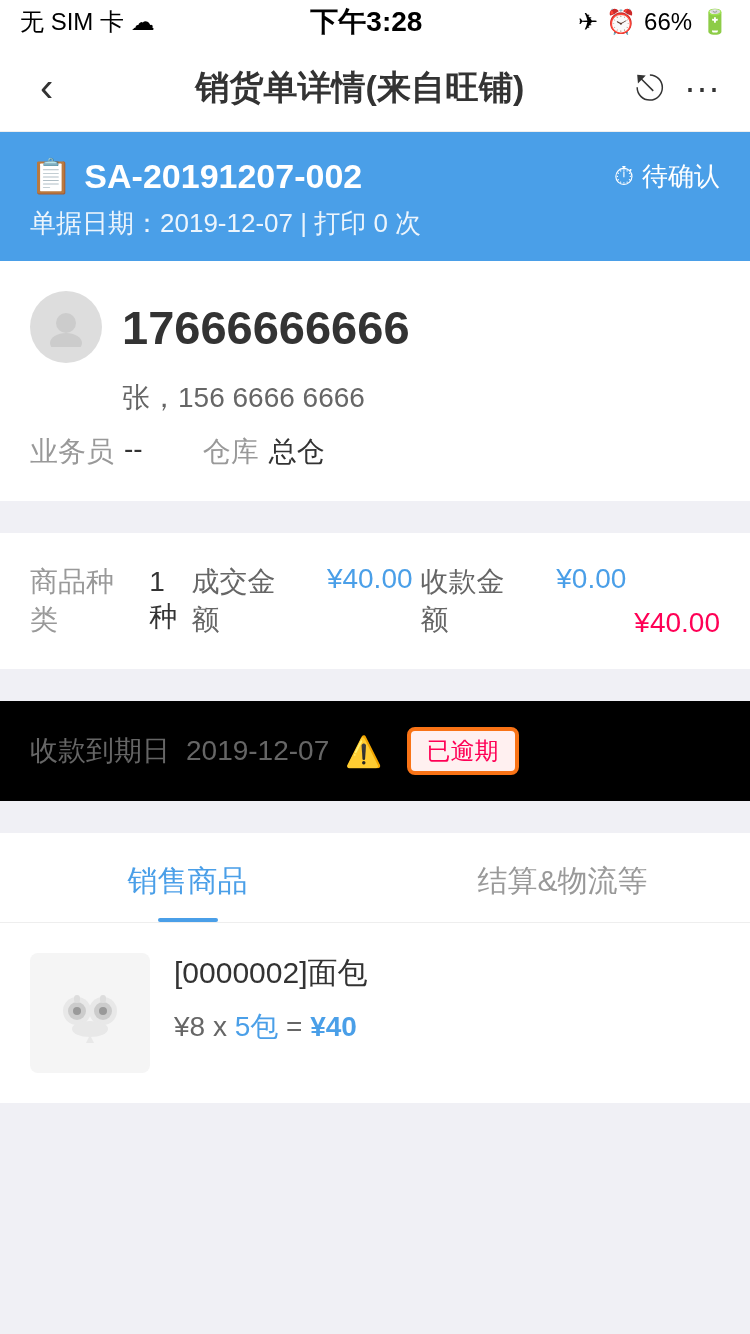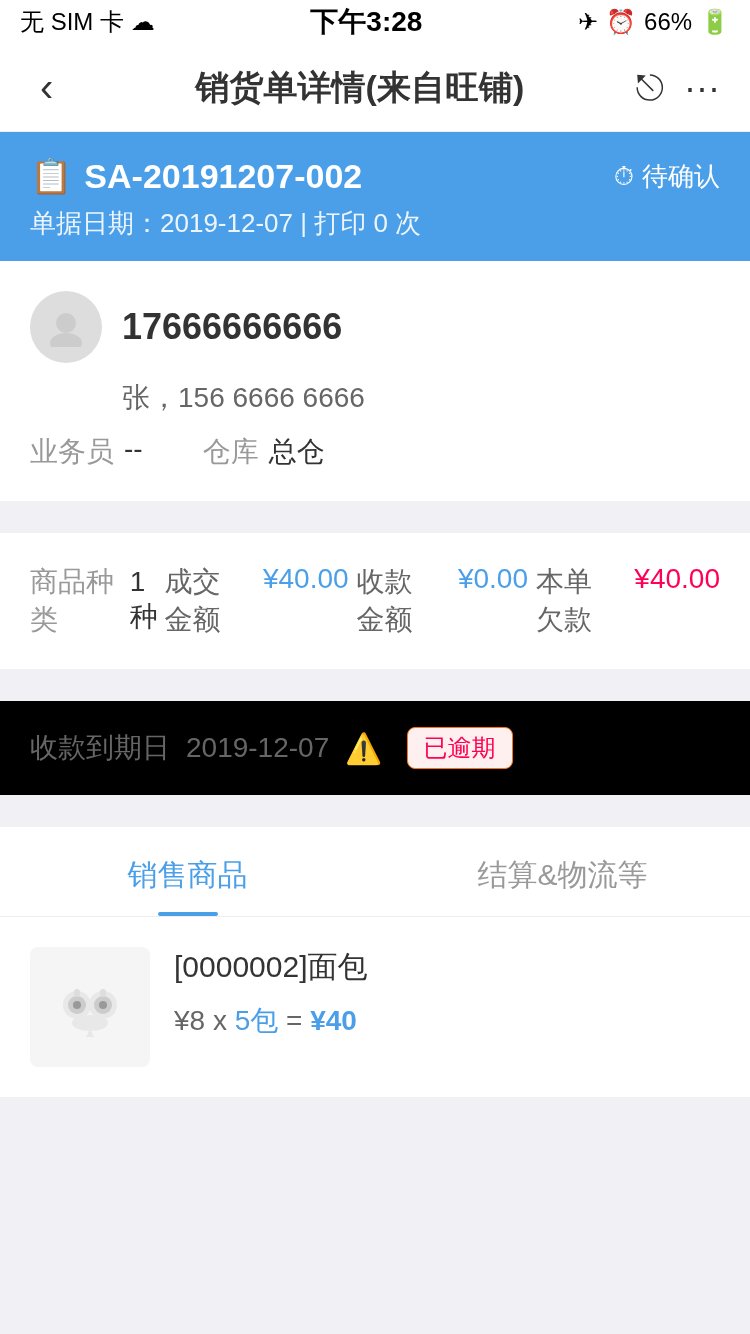--- a/index.html
+++ b/index.html
@@ -112,21 +112,21 @@
       border-radius: 50%;
       background: #ddd;
       display: flex;
       align-items: center;
       justify-content: center;
       color: #999;
       font-size: 36px;
       flex-shrink: 0;
     }
     .customer-phone {
-      font-size: 36px;
+      font-size: 47px;
       font-weight: 600;
       color: #333;
     }
     .customer-name {
       font-size: 28px;
       color: #666;
       margin-left: 92px;
     }
     .customer-meta {
       display: flex;
@@ -180,21 +180,21 @@
       margin-bottom: 16px;
       display: flex;
       align-items: center;
       gap: 16px;
       font-size: 28px;
       color: #666;
     }
     .overdue-badge {
       background: #fff0f0;
       color: #f05;
-      border: 1px solid #f97316;
+      border: 4px solid #f97316;
       border-radius: 8px;
       padding: 4px 16px;
       font-size: 24px;
       margin-left: 8px;
     }
 
     
     .tabs {
       background: #fff;
       display: flex;
@@ -348,21 +348,20 @@
   <div class="summary-right">
     <div class="amount-row">
       <span class="amount-label">成交金额</span>
       <span class="amount-value-blue">¥40.00</span>
     </div>
     <div class="amount-row">
       <span class="amount-label">收款金额</span>
       <span class="amount-value-blue">¥0.00</span>
     </div>
     <div class="amount-row">
-      <span class="amount-label">本单欠款</span>
       <span class="amount-value-red">¥40.00</span>
     </div>
   </div>
 </div>
 
 <div class="divider"></div>
 
 <div class="due-card">
   <span>收款到期日</span>
   <span>2019-12-07</span>

